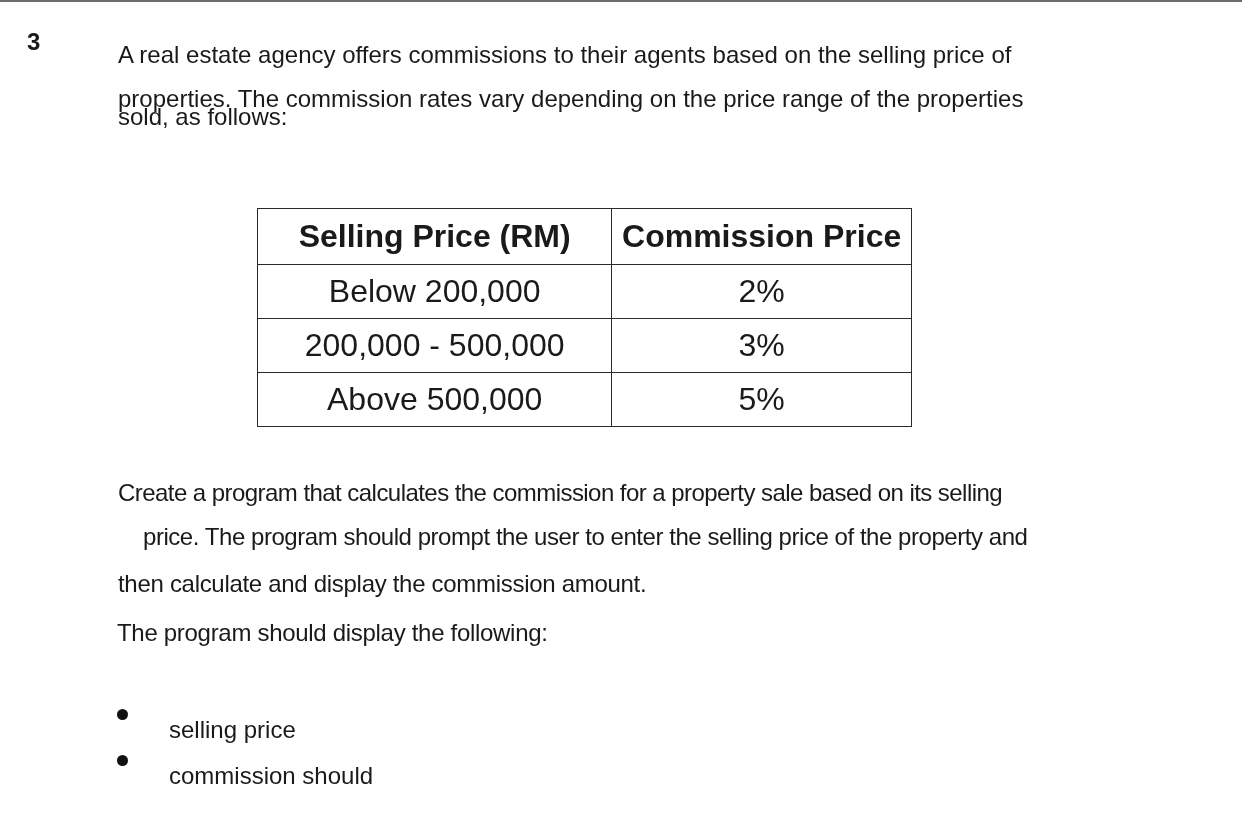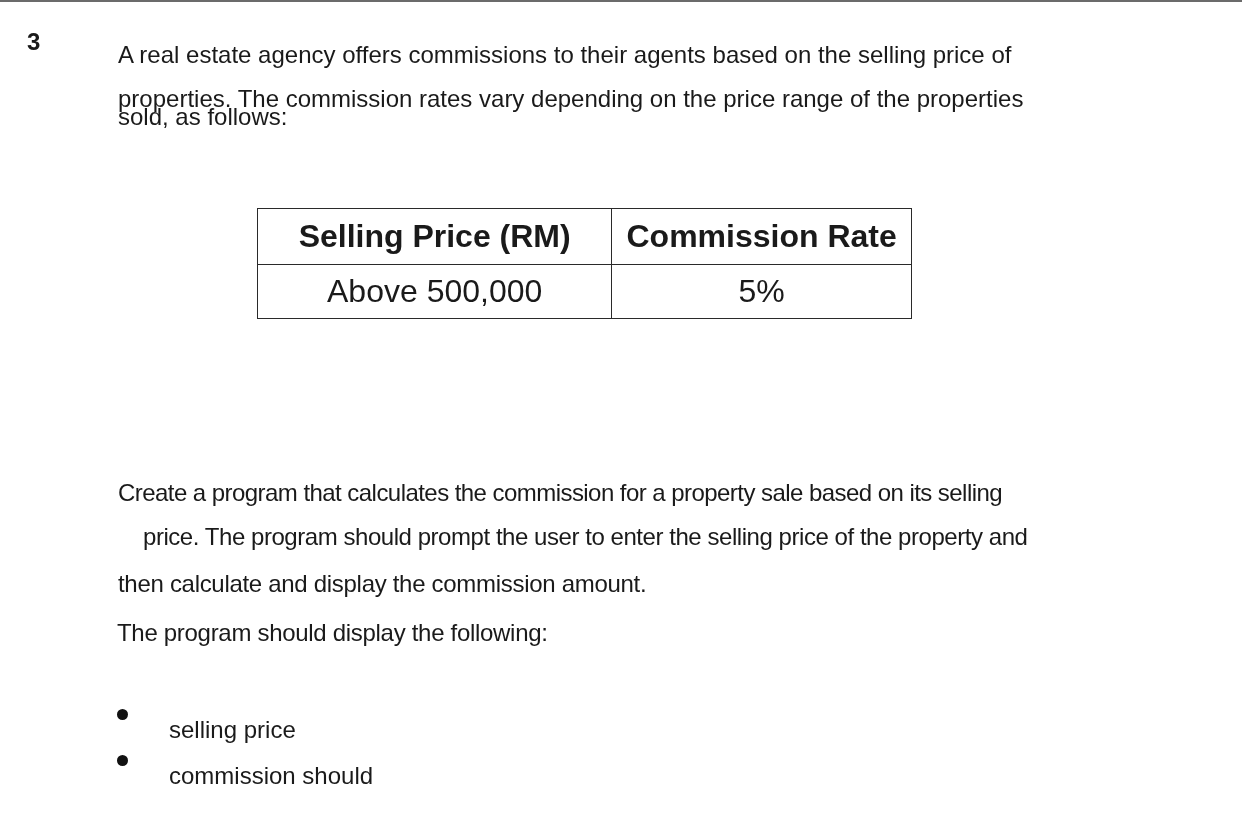--- a/index.html
+++ b/index.html
@@ -106,24 +106,32 @@
 <div class="q-number">3</div>
 
 <div class="para intro-1">A real estate agency offers commissions to their agents based on the selling price of</div>
 <div class="para intro-2">properties. The commission rates vary depending on the price range of the properties</div>
 <div class="para intro-3">sold, as follows:</div>
 
 <table class="rates-table">
   <thead>
     <tr>
       <th class="col-price">Selling Price (RM)</th>
-      <th class="col-rate">Commission Rate</th>
+      <th class="col-rate">Commission Price</th>
     </tr>
   </thead>
   <tbody>
+    <tr>
+      <td>Below 200,000</td>
+      <td>2%</td>
+    </tr>
+    <tr>
+      <td>200,000 - 500,000</td>
+      <td>3%</td>
+    </tr>
     <tr>
       <td>Above 500,000</td>
       <td>5%</td>
     </tr>
   </tbody>
 </table>
 
 <div class="para task-1">Create a program that calculates the commission for a property sale based on its selling</div>
 <div class="para task-2">price. The program should prompt the user to enter the selling price of the property and</div>
 <div class="para task-3">then calculate and display the commission amount.</div>

